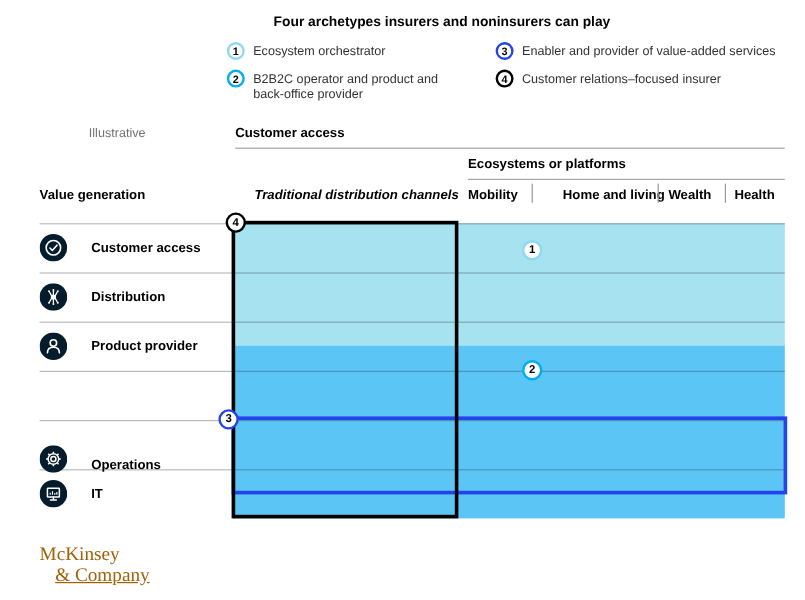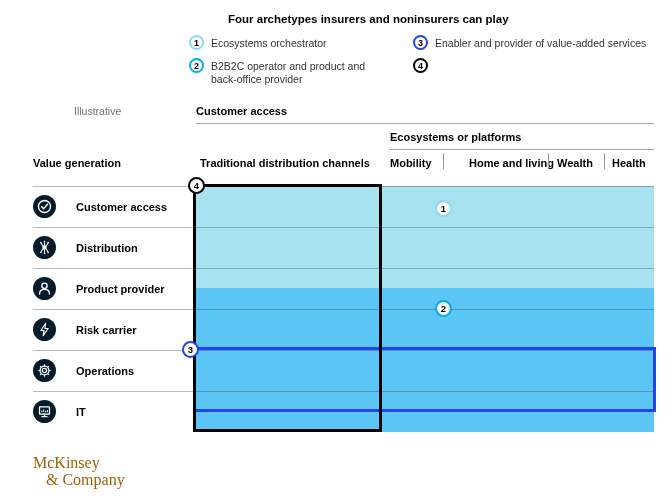--- a/index.html
+++ b/index.html
@@ -27,59 +27,60 @@
             border:3px solid #2443EB;box-sizing:border-box;z-index:3;}
   .mbadge{position:absolute;width:17px;height:17px;border-radius:50%;background:#fff;
           border:2px solid #000;box-sizing:border-box;display:flex;align-items:center;
           justify-content:center;font-size:9.5px;font-weight:bold;z-index:6;}
   .vrow{position:absolute;left:33px;height:23px;display:flex;align-items:center;
         gap:20px;z-index:3;}
   .vrow .lbl{font-size:11px;font-weight:bold;white-space:nowrap;}
   .icon{width:23px;height:23px;display:block;}
   .logo{position:absolute;left:33px;top:454px;font-family:"Liberation Serif",serif;
         color:#a16207;font-size:16px;line-height:17px;z-index:3;}
-  .logo .l2{margin-left:13px;}
+  .logo .l2{margin-left:13px;text-decoration:underline;}
 </style>
 </head>
 <body>
 
 <div class="canvas">
 
   <div class="abs legend-title" style="left:196px;top:13px;padding-left:32px;">Four archetypes insurers and noninsurers can play</div>
 
   <div class="abs legend-item" style="left:189px;top:36px;width:205px;">
     <span class="lbadge" style="border-color: rgb(143, 216, 242);">1</span>
-    <span class="txt">Ecosystems orchestrator</span>
+    <span class="txt">Ecosystem orchestrator</span>
   </div>
 
   <div class="abs legend-item" style="left:189px;top:59px;width:195px;">
     <span class="lbadge" style="border-color: rgb(0, 174, 239);">2</span>
     <span class="txt">B2B2C operator and product and back-office provider</span>
   </div>
 
   <div class="abs legend-item" style="left:413px;top:36px;width:250px;">
     <span class="lbadge" style="border-color: rgb(36, 67, 235);">3</span>
     <span class="txt">Enabler and provider of value-added services</span>
   </div>
 
   <div class="abs legend-item" style="left:413px;top:59px;width:250px;">
     <span class="lbadge" style="border-color: rgb(0, 0, 0);">4</span>
+    <span class="txt">Customer relations–focused insurer</span>
   </div>
 
   <div class="abs t10 gray" style="left:33px;top:105px;margin-left:41px;">Illustrative</div>
 
   <div class="abs t11 bold" style="left:196px;top:105px;">Customer access</div>
   <div class="rule" style="left:196px;top:123px;width:458px;"></div>
 
   <div class="abs t11 bold" style="left:390px;top:131px;">Ecosystems or platforms</div>
   <div class="rule" style="left:390px;top:149px;width:264px;"></div>
 
   <div class="abs t11 bold" style="left:33px;top:157px;">Value generation</div>
 
-  <div class="abs t11 bold" style="left:200px;top:157px;">Traditional distribution channels</div>
+  <div class="abs t11 bold" style="left:212px;top:157px;font-style:italic;">Traditional distribution channels</div>
 
   <div class="abs t11 bold" style="left:390px;top:157px;">Mobility</div>
   <div class="vdiv" style="left:443px;"></div>
   <div class="abs t11 bold" style="left:469px;top:157px;">Home and living</div>
   <div class="vdiv" style="left:548px;"></div>
   <div class="abs t11 bold" style="left:557px;top:157px;">Wealth</div>
   <div class="vdiv" style="left:604px;"></div>
   <div class="abs t11 bold" style="left:612px;top:157px;">Health</div>
 
   <div class="fill" style="top: 186px; height: 102px; background: rgb(166, 226, 239);"></div>
@@ -139,29 +140,22 @@
           <circle cx="12" cy="18.1" r="0.9"></circle>
         <circle cx="15.8" cy="17" r="0.9"></circle>
           <circle cx="8.2" cy="17" r="0.9"></circle>
         <circle cx="15.8" cy="7" r="0.9"></circle>
           <circle cx="8.2" cy="7" r="0.9"></circle>
       </g>
     </svg>
     <span class="lbl">Distribution</span>
   </div>
 
-  <div class="vrow" style="top:318px;">
-    <svg class="icon" viewBox="0 0 24 24">
-      <circle cx="12" cy="12" r="12" fill="#051C2C"></circle>
-      <path d="M13.2,5.5 L8.2,13 L11.6,13 L10.6,18.5 L15.8,11 L12.4,11 Z" stroke="#fff" stroke-width="1.2" fill="none" stroke-linejoin="round"></path>
-    </svg>
-    <span class="lbl">Risk carrier</span>
-  </div>
 
-  <div class="vrow" style="top:359px;">
+  <div class="vrow" style="top:371px;align-items:flex-end;">
     <svg class="icon" viewBox="0 0 24 24">
       <circle cx="12" cy="12" r="12" fill="#051C2C"></circle>
       <g stroke="#fff" stroke-width="1.3" fill="none">
         <circle cx="12" cy="12" r="2.2"></circle>
         <circle cx="12" cy="12" r="4.6"></circle>
         <line x1="16.6" y1="12" x2="18.4" y2="12"></line>
           <line x1="7.4" y1="12" x2="5.6" y2="12"></line>
         <line x1="12" y1="16.6" x2="12" y2="18.4"></line>
           <line x1="12" y1="7.4" x2="12" y2="5.6"></line>
         <line x1="15.25" y1="15.25" x2="16.5" y2="16.5"></line>

